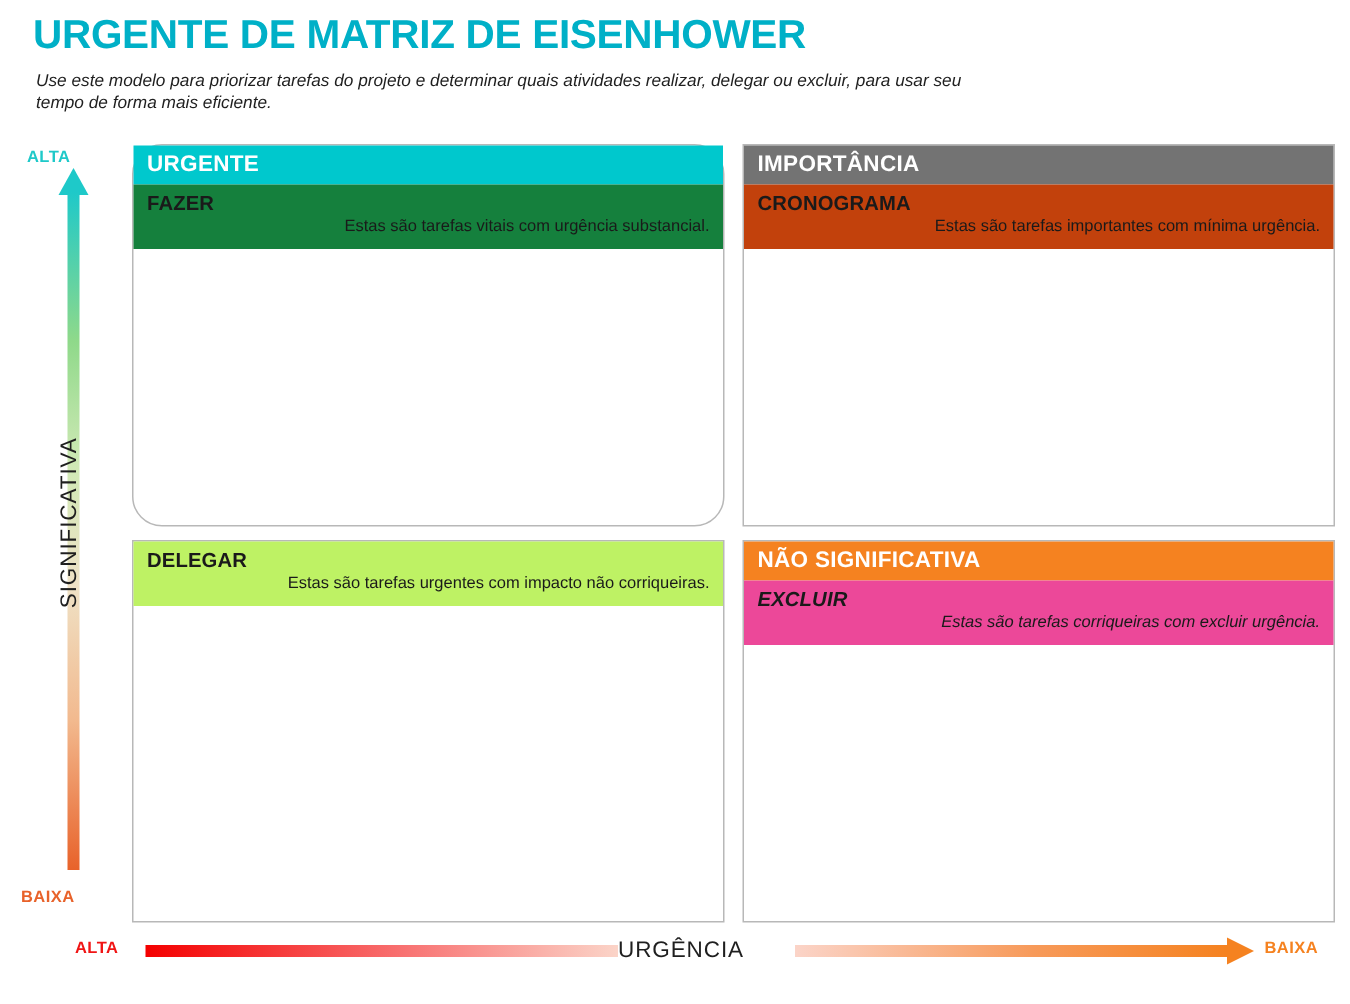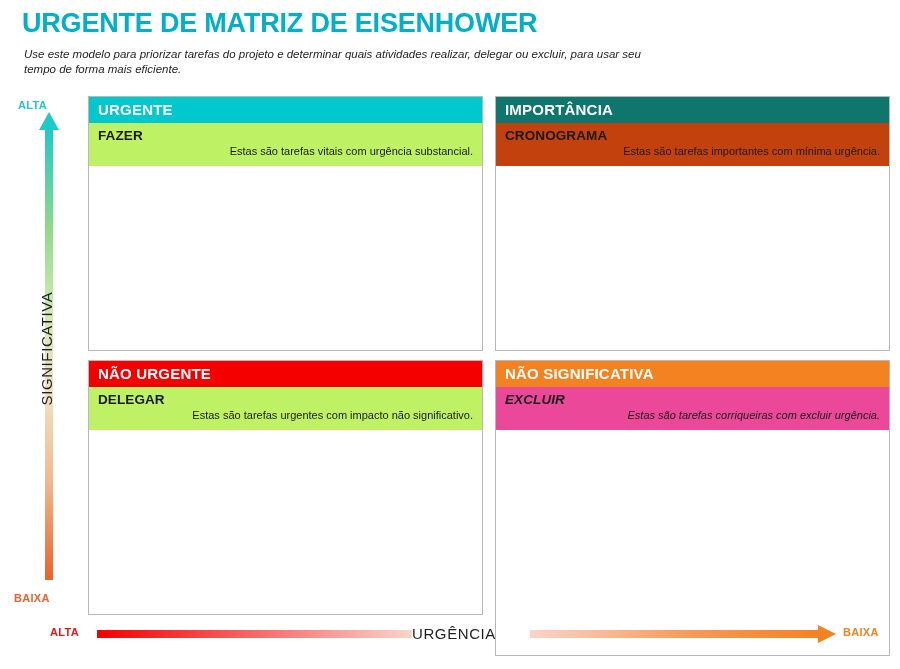--- a/index.html
+++ b/index.html
@@ -86,24 +86,24 @@
     transform: rotate(-90deg);
   }
 
   
   .quad {
     position: absolute;
     border: 1px solid #b8b8b8;
     box-sizing: border-box;
     background: #fff;
   }
-  #quad-do      { left: 88px;  top: 96px;  width: 395px; height: 255px; }
+  #quad-do      { left: 88px;  top: 96px;  width: 395px; height: 255px; border-radius: 20px; }
   #quad-sched   { left: 495px; top: 96px;  width: 395px; height: 255px; }
   #quad-delegate{ left: 88px;  top: 360px; width: 395px; height: 255px; }
-  #quad-delete  { left: 495px; top: 360px; width: 395px; height: 296px; }
+  #quad-delete  { left: 495px; top: 360px; width: 395px; height: 255px; }
 
   .quad-header {
     height: 26px;
     line-height: 26px;
     padding-left: 9px;
     font-size: 15px;
     font-weight: bold;
     letter-spacing: 0.2px;
     color: #ffffff;
     box-sizing: border-box;
@@ -121,22 +121,22 @@
   }
   .quad-desc {
     font-size: 11px;
     line-height: 14px;
     color: #1a1a1a;
     text-align: right;
   }
 
   
   #quad-do .quad-header      { background: #00c8cd; }
-  #quad-do .quad-body        { background: #bef264; }
-  #quad-sched .quad-header   { background: #0f766e; }
+  #quad-do .quad-body        { background: #15803d; }
+  #quad-sched .quad-header   { background: #737373; }
   #quad-sched .quad-body     { background: #c2410c; }
   #quad-delegate .quad-header{ background: #f40000; }
   #quad-delegate .quad-body  { background: #bef264; }
   #quad-delete .quad-header  { background: #f58220; }
   #quad-delete .quad-body    { background: #ec4899; font-style: italic; }
 
   
   #h-label-alta {
     position: absolute;
     left: 50px;
@@ -214,24 +214,23 @@
 
 <div class="quad" id="quad-sched">
   <div class="quad-header">IMPORTÂNCIA</div>
   <div class="quad-body">
     <div class="quad-action">CRONOGRAMA</div>
     <div class="quad-desc">Estas são tarefas importantes com mínima urgência.</div>
   </div>
 </div>
 
 <div class="quad" id="quad-delegate">
-  <div class="quad-header">NÃO URGENTE</div>
   <div class="quad-body">
     <div class="quad-action">DELEGAR</div>
-    <div class="quad-desc">Estas são tarefas urgentes com impacto não significativo.</div>
+    <div class="quad-desc">Estas são tarefas urgentes com impacto não corriqueiras.</div>
   </div>
 </div>
 
 <div class="quad" id="quad-delete">
   <div class="quad-header">NÃO SIGNIFICATIVA</div>
   <div class="quad-body">
     <div class="quad-action">EXCLUIR</div>
     <div class="quad-desc">Estas são tarefas corriqueiras com excluir urgência.</div>
   </div>
 </div>

